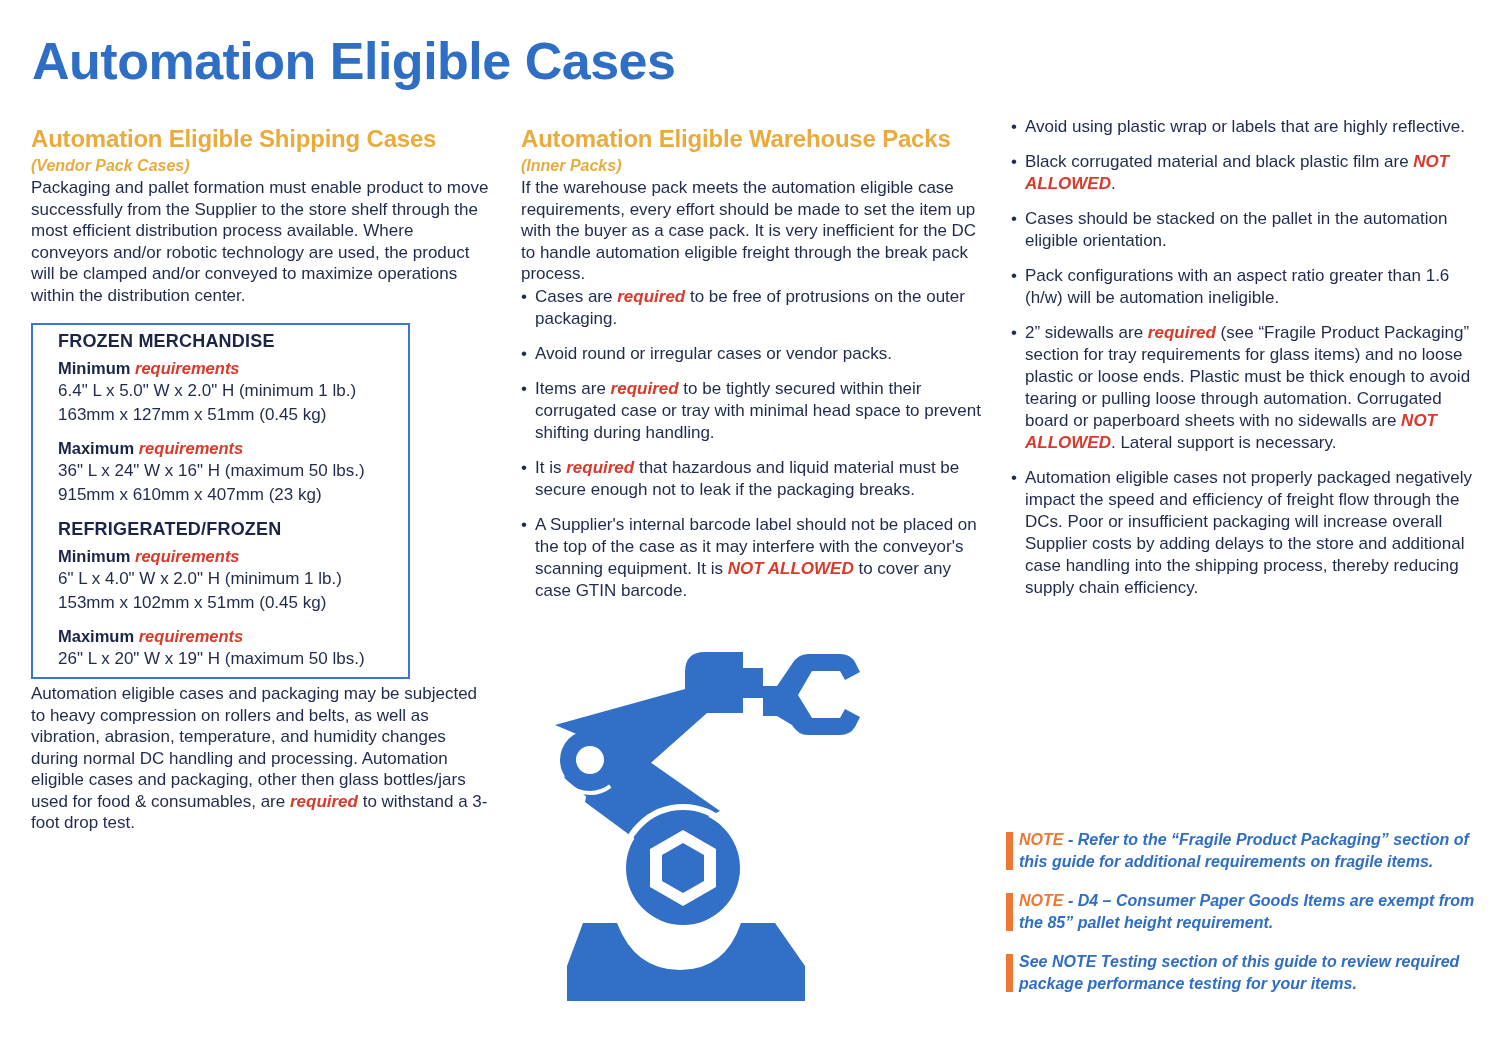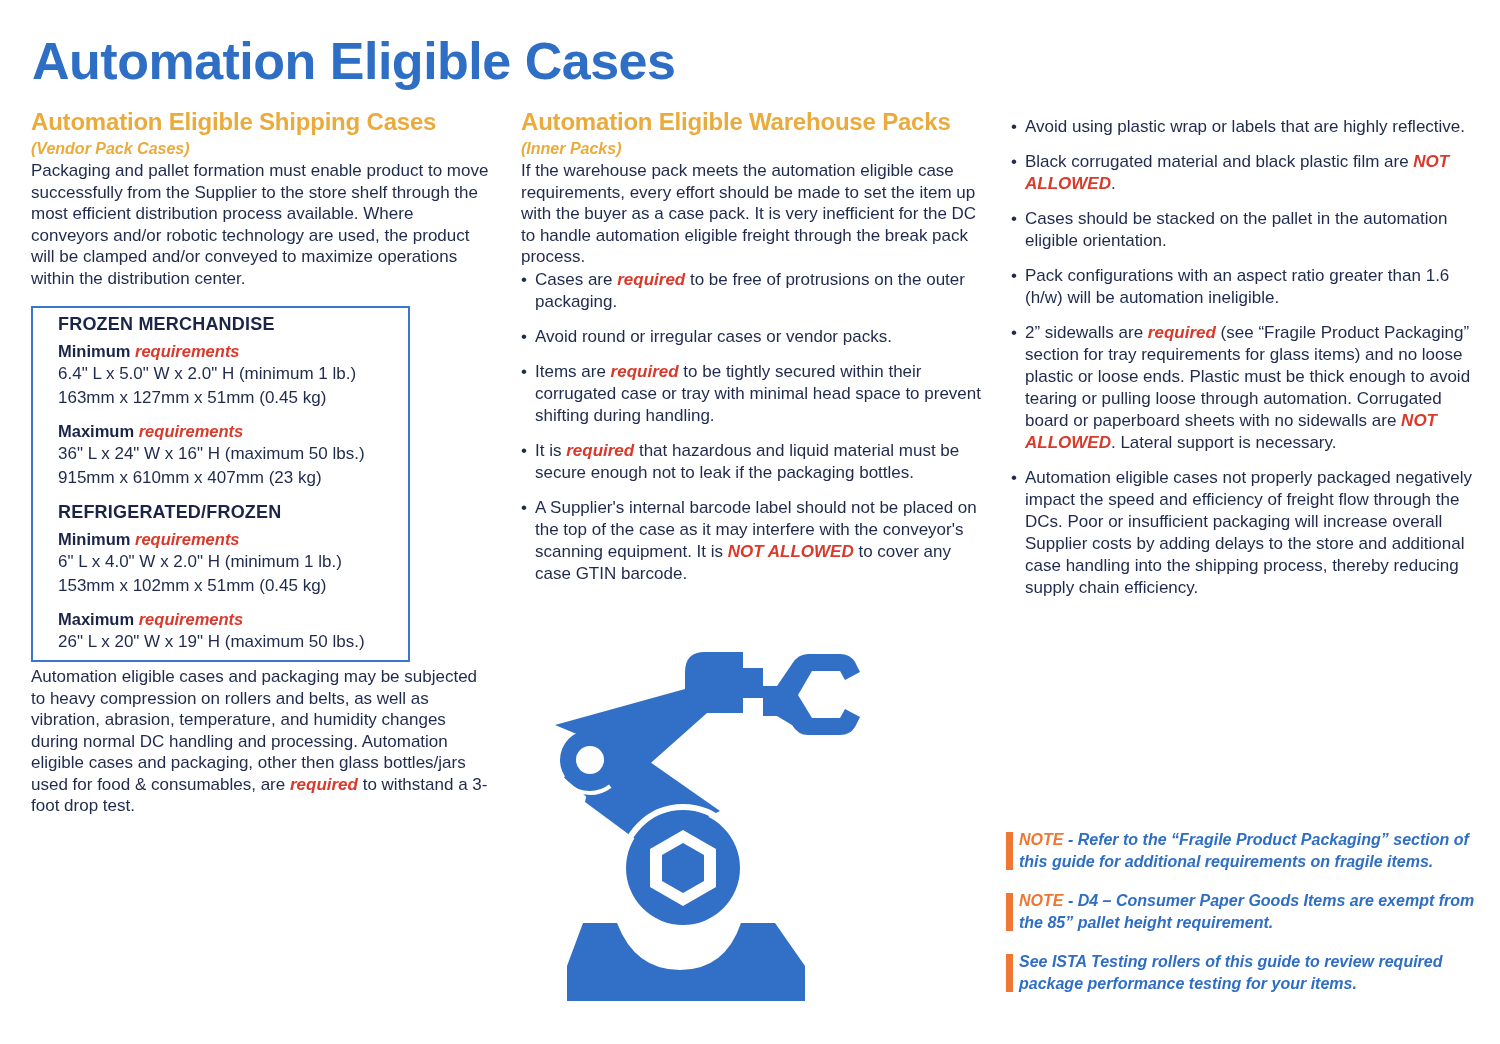--- a/index.html
+++ b/index.html
@@ -6,21 +6,21 @@
   body {
     width: 1500px; height: 1044px; position: relative; overflow: hidden;
     font-family: "Liberation Sans", "DejaVu Sans", sans-serif;
     color: #1f2a4d;
   }
   .page-title {
     position: absolute; left: 32px; top: 26px; margin: 0;
     font-size: 52px; font-weight: bold; color: #2f6ec5; letter-spacing: -0.5px;
     line-height: 70px;
   }
-  .col { position: absolute; top: 106px; }
+  .col { position: absolute; top: 123px; }
   .col1 { left: 31px; width: 460px; }
   .col2 { left: 521px; width: 462px; }
   .col3 { left: 1011px; width: 470px; top: 116px; }
 
   .sec-heading {
     margin: 0; font-size: 24px; font-weight: bold; color: #eaab3c; line-height: 32px;
     letter-spacing: -0.2px; white-space: nowrap;
   }
   .sec-sub {
     margin: 0; font-size: 16px; font-weight: bold; font-style: italic; color: #eaab3c;
@@ -113,21 +113,21 @@
 
 <div class="col col2">
   <h2 class="sec-heading">Automation Eligible Warehouse Packs</h2>
   <p class="sec-sub">(Inner Packs)</p>
   <p class="body-text">If the warehouse pack meets the automation eligible case requirements, every effort should be made to set the item up with the buyer as a case pack. It is very inefficient for the DC to handle automation eligible freight through the break pack process.</p>
 
   <ul class="bullets">
     <li><span>Cases are </span><span class="req">required</span><span> to be free of protrusions on the outer packaging.</span></li>
     <li><span>Avoid round or irregular cases or vendor packs.</span></li>
     <li><span>Items are </span><span class="req">required</span><span> to be tightly secured within their corrugated case or tray with minimal head space to prevent shifting during handling.</span></li>
-    <li><span>It is </span><span class="req">required</span><span> that hazardous and liquid material must be secure enough not to leak if the packaging bottles.</span></li>
+    <li><span>It is </span><span class="req">required</span><span> that hazardous and liquid material must be secure enough not to leak if the packaging breaks.</span></li>
     <li><span>A Supplier's internal barcode label should not be placed on the top of the case as it may interfere with the conveyor's scanning equipment. It is </span><span class="req">NOT ALLOWED</span><span> to cover any case GTIN barcode.</span></li>
   </ul>
 </div>
 
 <svg class="robot" viewBox="0 0 310 360">
   <g fill="#3170c6">
 
     <path d="M130 22 Q130 2 150 2 L188 2 L188 18 L208 18 L208 48 L188 48 L188 63 L152 63 L80 127 L125 152 Q95 165 86 193 L8 127 Q40 123 48 95 L0 75 L130 39 Z"></path>
 
     <path d="M35 128 L95 112 L165 161 Q125 178 118 217 L30 152 Z"></path>
@@ -163,15 +163,15 @@
   <div class="note">
     <span class="bar"></span>
     <span class="tag">NOTE</span><span> - Refer to the “Fragile Product Packaging” section of this guide for additional requirements on fragile items.</span>
   </div>
   <div class="note">
     <span class="bar"></span>
     <span class="tag">NOTE</span><span> - D4 – Consumer Paper Goods Items are exempt from the 85” pallet height requirement.</span>
   </div>
   <div class="note">
     <span class="bar"></span>
-    <span>See ISTA Testing rollers of this guide to review required package performance testing for your items.</span>
+    <span>See NOTE Testing section of this guide to review required package performance testing for your items.</span>
   </div>
 </div>
 
 </body></html>

